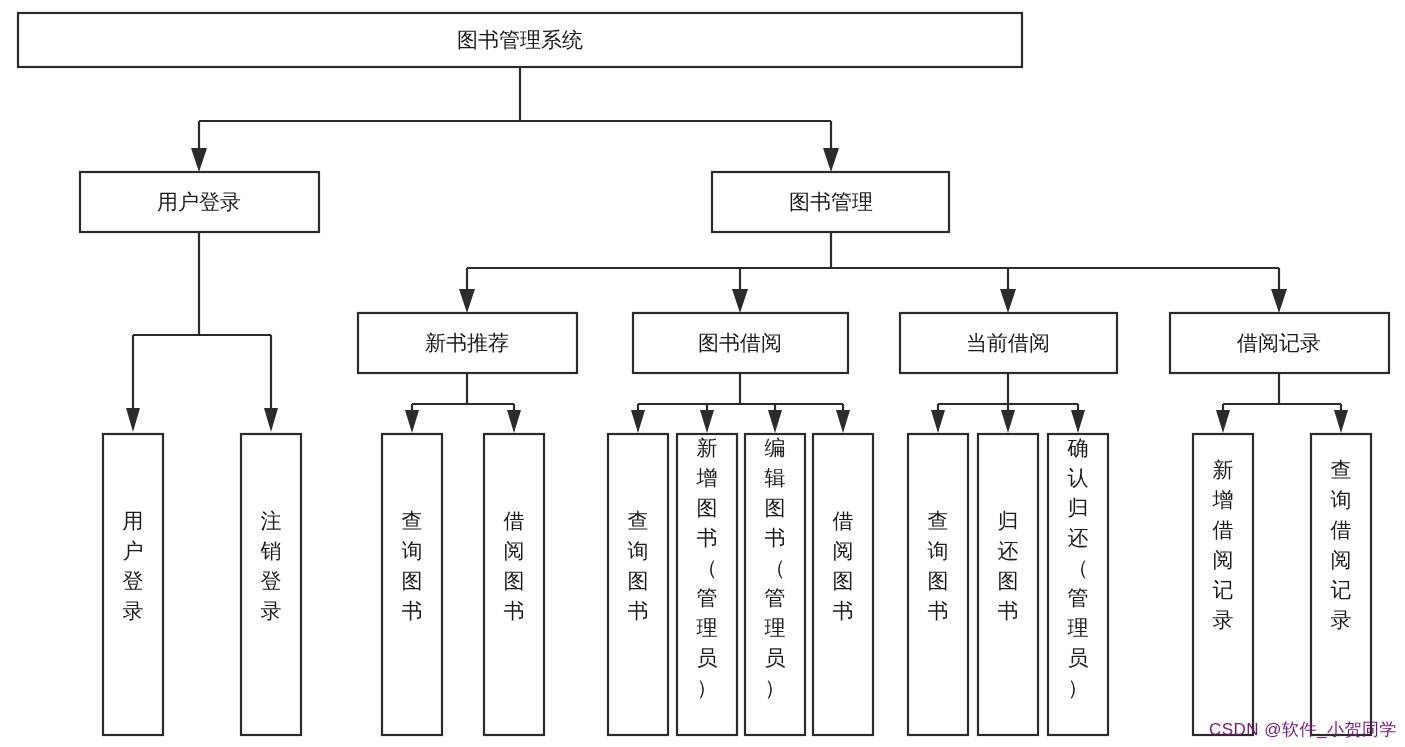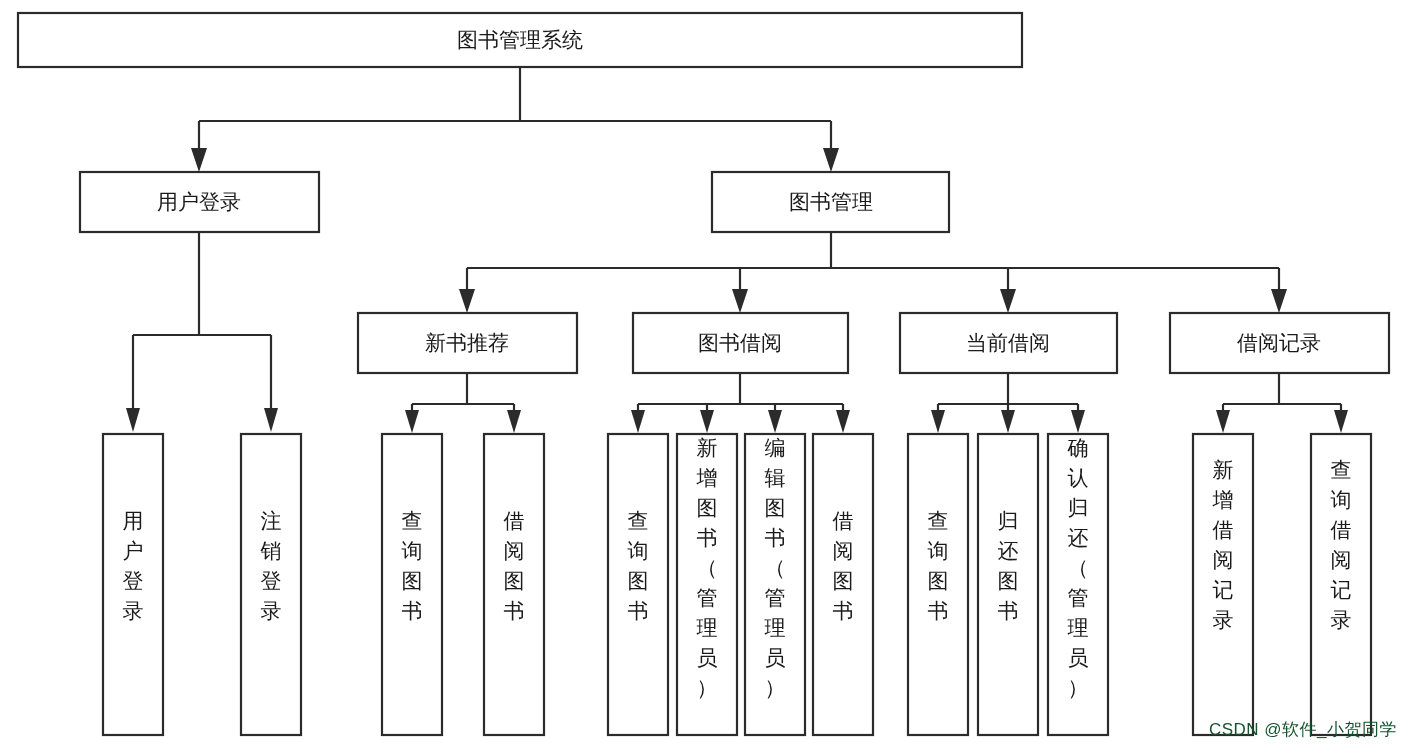--- a/index.html
+++ b/index.html
@@ -54,21 +54,21 @@
     font-size: 21px;
     fill: #1a1a1a;
     text-anchor: middle;
   }
   .watermark {
     position: absolute;
     right: 8px;
     bottom: 6px;
     font-family: "Liberation Sans", "DejaVu Sans", sans-serif;
     font-size: 17px;
-    color: #14532d;
+    color: #701a75;
     white-space: nowrap;
     letter-spacing: 0.5px;
     user-select: none;
   }
 </style>
 </head>
 <body>
 
 <div id="diagram-root">
 

